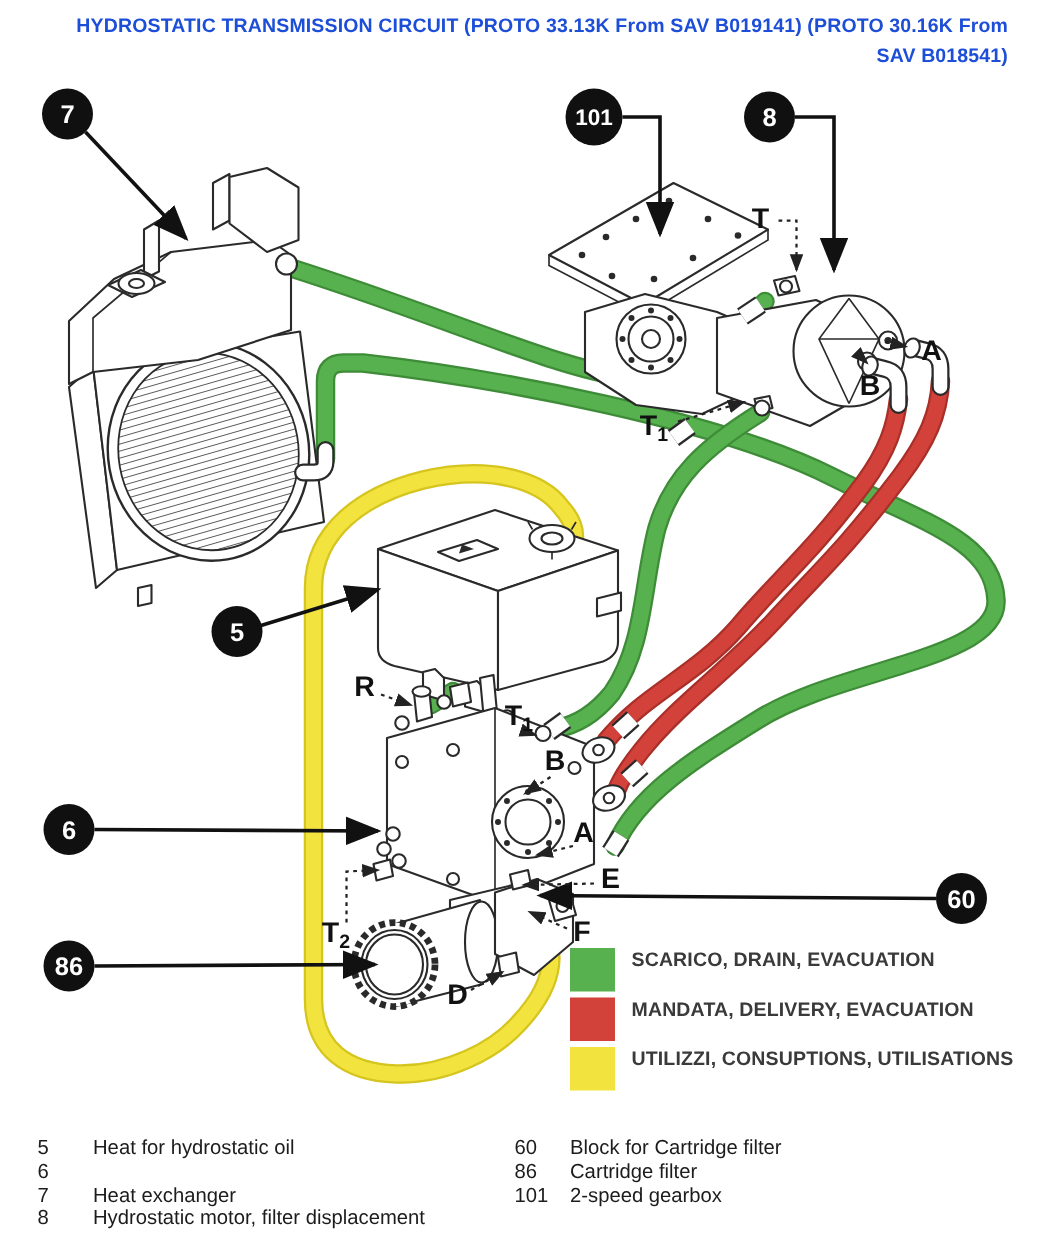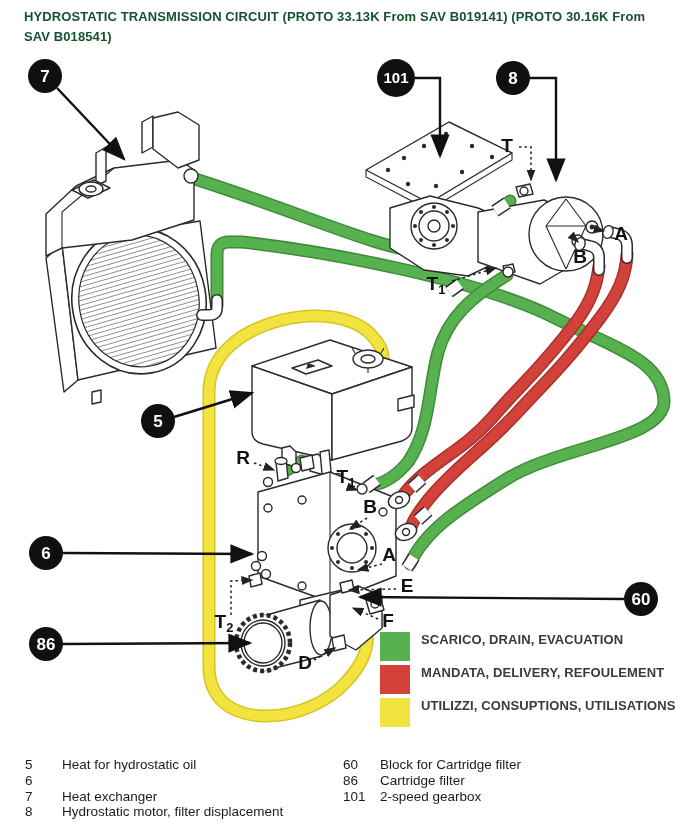--- a/index.html
+++ b/index.html
@@ -1,19 +1,19 @@
 <!DOCTYPE html>
 <html><head>
 <meta charset="utf-8">
 <style>
   html,body{margin:0;padding:0;background:#fff;}
   .page{position:relative;width:694px;height:824px;background:#fff;overflow:hidden;
         font-family:"Liberation Sans", sans-serif;}
   .title{position:absolute;left:24px;top:7px;width:648px;
-         font-size:13px;font-weight:bold;color:#14532d;line-height:1.5;letter-spacing:0.1px;}
+         font-size:13px;font-weight:bold;color:#1d4ed8;line-height:1.5;letter-spacing:0.1px;text-align:right;}
   svg{position:absolute;left:0;top:0;}
   .legend{position:absolute;left:380px;top:632px;}
   .legend-item{display:flex;align-items:flex-start;margin-bottom:4px;}
   .legend-swatch{width:30px;height:29px;margin-right:11px;flex:0 0 auto;}
   .legend-text{font-size:13px;font-weight:bold;color:#3a3a3a;line-height:15px;letter-spacing:0.1px;}
   .parts{position:absolute;top:757px;font-size:13.5px;color:#1c1c1c;line-height:15.8px;}
   .parts-left{left:25px;}
   .parts-right{left:343px;}
   .prow{display:flex;}
   .pnum{flex:0 0 37px;}
@@ -310,21 +310,21 @@
   <div class="legend" id="legend">
       <div class="legend-item">
         <div class="legend-swatch" style="background: rgb(87, 177, 78);"></div>
         <div class="legend-text">
           <div>SCARICO, DRAIN, EVACUATION</div>
         </div>
       </div>
       <div class="legend-item">
         <div class="legend-swatch" style="background: rgb(210, 65, 58);"></div>
         <div class="legend-text">
-          <div>MANDATA, DELIVERY, REFOULEMENT</div>
+          <div>MANDATA, DELIVERY, EVACUATION</div>
         </div>
       </div>
       <div class="legend-item">
         <div class="legend-swatch" style="background: rgb(242, 227, 62);"></div>
         <div class="legend-text">
           <div>UTILIZZI, CONSUPTIONS, UTILISATIONS</div>
         </div>
       </div>
     </div>
 

